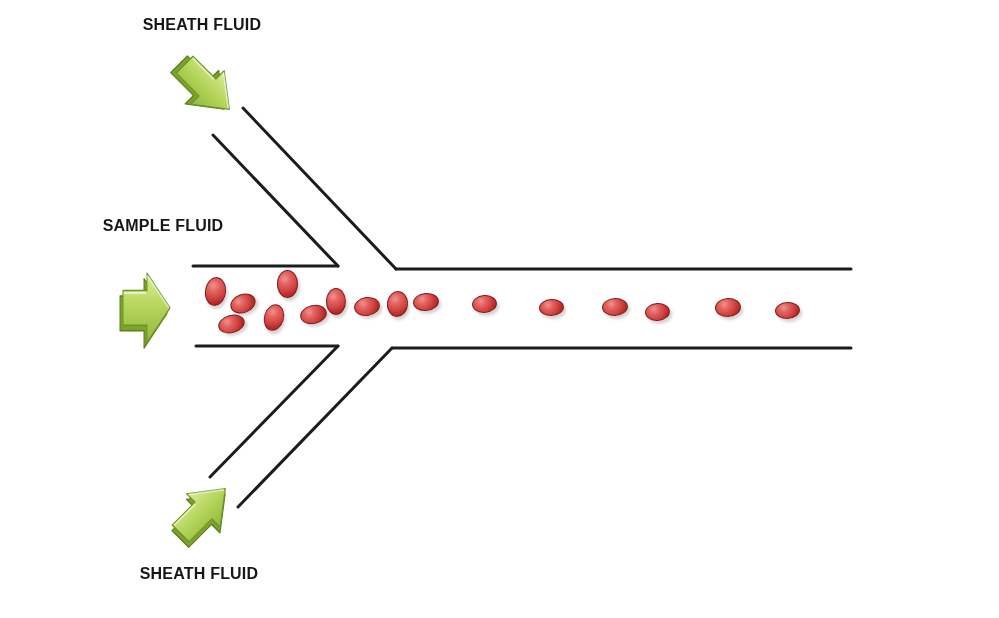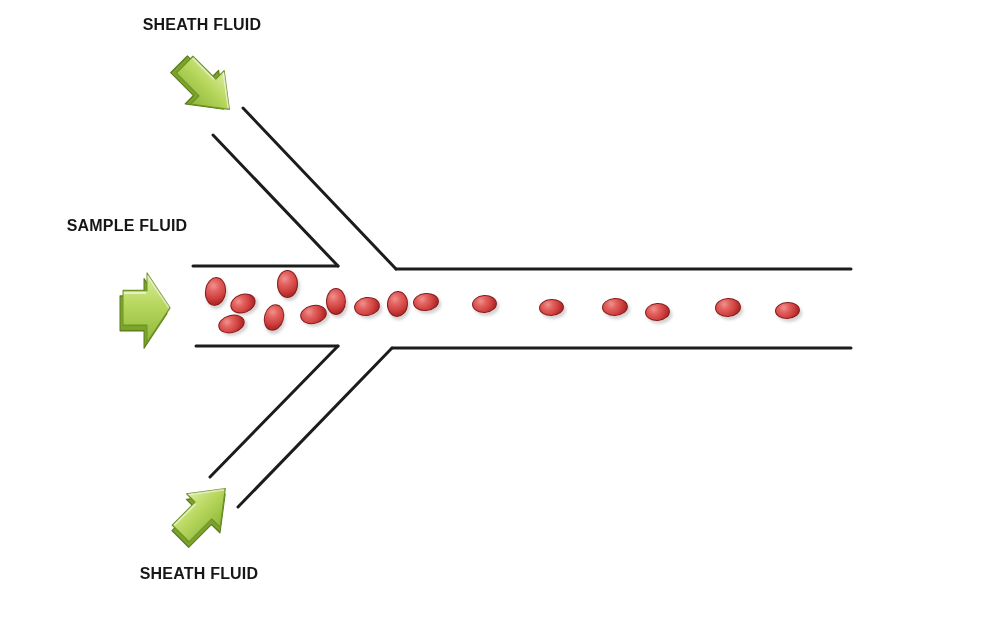--- a/index.html
+++ b/index.html
@@ -15,21 +15,21 @@
   .fluid-label{
     position:absolute;
     font-weight:bold;
     font-size:16px;
     letter-spacing:0.2px;
     color:#161616;
     text-align:center;
     white-space:nowrap;
   }
   #label-sheath-top{left:130px;top:16px;width:144px;}
-  #label-sample{left:55px;top:217px;width:144px;}
+  #label-sample{left:91px;top:217px;width:144px;}
   #label-sheath-bottom{left:127px;top:565px;width:144px;}
   .arrow{
     position:absolute;
     overflow:visible;
   }
   .cell{
     position:absolute;
     border-radius:50%;
     background:radial-gradient(circle at 35% 30%, #ef9390 0%, #e36360 26%, #d34644 52%, #b52c2b 76%, #8c1f1f 100%);
     border:1px solid rgba(122,24,24,0.85);

